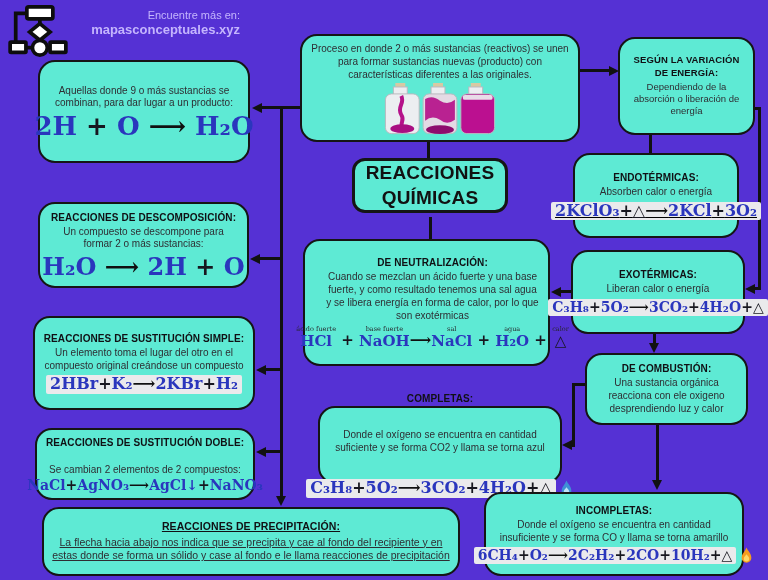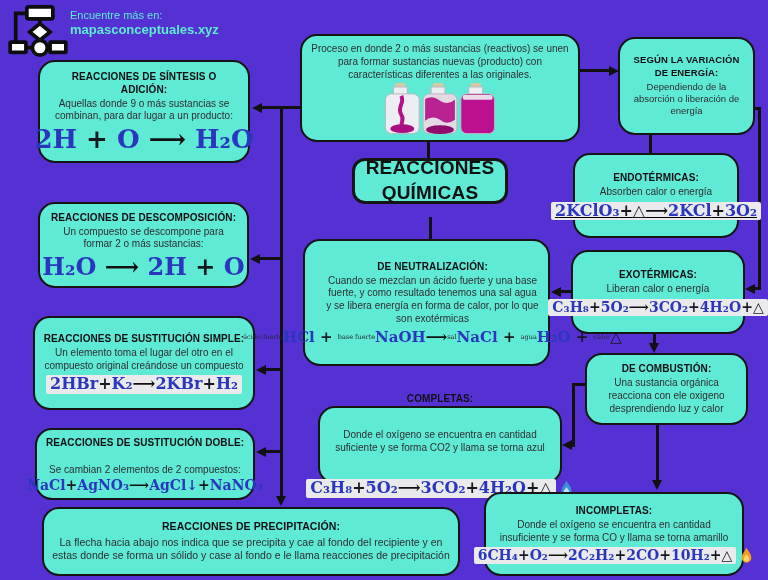--- a/index.html
+++ b/index.html
@@ -10,41 +10,41 @@
   
   .box{
     position:absolute;background:#5eead4;border:2.5px solid #151515;border-radius:17px;
     display:flex;flex-direction:column;align-items:center;justify-content:center;
     padding:5px 8px;box-sizing:border-box;text-align:center;z-index:2;
   }
   .box-title{font-size:10px;font-weight:bold;color:#101014;margin:0;line-height:1.3;letter-spacing:.1px;}
   .box-text{font-size:10px;color:#2e2e33;margin:2px 0 0;line-height:1.28;}
   .title-box{border-width:3px;border-radius:13px;}
   .main-title{font-size:19px;font-weight:bold;color:#111;margin:0;line-height:1.3;letter-spacing:.2px;}
-  .precip .box-title,.precip .box-text{font-size:10.5px;}
+  .precip .box-title,.precip .box-text{font-size:10.5px;text-decoration:underline;}
   
   .equation{
     display:flex;align-items:flex-end;justify-content:center;margin-top:3px;
     font-family:"DejaVu Serif","DejaVu Sans",serif;font-weight:bold;white-space:pre;line-height:1.05;
   }
   .eq-hl{background:#eaeaec;padding:1px 4px;border-radius:2px;}
   .tok-f{color:#2a36bd;}
   .tok-o{color:#17171f;}
   .tok-a{color:#101010;}
-  .tok-lblwrap{display:inline-flex;flex-direction:row;align-items:center;line-height:1;}
+  .tok-lblwrap{display:inline-flex;flex-direction:column;align-items:center;line-height:1;}
   .tok-lbl{font-size:6.5px;font-weight:normal;color:#26262c;white-space:nowrap;margin-bottom:1px;}
   .eq-row{display:flex;align-items:center;justify-content:center;gap:3px;}
   
   .hline{position:absolute;height:3px;background:#111;z-index:1;}
   .vline{position:absolute;width:3px;background:#111;z-index:1;}
   .arrow-left{position:absolute;width:0;height:0;border-top:5px solid transparent;border-bottom:5px solid transparent;border-right:10px solid #111;z-index:1;}
   .arrow-right{position:absolute;width:0;height:0;border-top:5px solid transparent;border-bottom:5px solid transparent;border-left:10px solid #111;z-index:1;}
   .arrow-down{position:absolute;width:0;height:0;border-left:5px solid transparent;border-right:5px solid transparent;border-top:10px solid #111;z-index:1;}
   
-  .brand{position:absolute;left:70px;top:9px;width:170px;text-align:left;color:#5eead4;z-index:2;}
+  .brand{position:absolute;left:70px;top:9px;width:170px;text-align:right;color:#c4b5fd;z-index:2;}
   .brand-line1{font-size:11px;margin:0;}
   .brand-line2{font-size:13px;font-weight:bold;margin:1px 0 0;}
   .logo{position:absolute;left:8px;top:5px;z-index:2;}
 </style>
 </head>
 <body>
 
 <div class="canvas">
 
   <svg class="logo" width="60" height="52" viewBox="0 0 64 56">
@@ -83,21 +83,20 @@
       <rect x="82" y="12" width="30" height="5" rx="2" fill="#e9dce8"></rect>
     </svg>
   </section>
 
   <section class="box" style="left:618px;top:37px;width:137px;height:98px;">
     <h2 class="box-title" style="font-size:9.5px;">SEGÚN LA VARIACIÓN DE ENERGÍA:</h2>
     <p class="box-text" style="font-size:9.5px;">Dependiendo de la absorción o liberación de energía</p>
   </section>
 
   <section class="box" style="left:38px;top:60px;width:212px;height:103px;">
-    <h2 class="box-title">REACCIONES DE SÍNTESIS O ADICIÓN:</h2>
     <p class="box-text">Aquellas donde 9 o más sustancias se combinan, para dar lugar a un producto:</p>
     <div class="equation" style="font-size:26px;"><span class="tok-f">2H</span><span class="tok-o"> + </span><span class="tok-f">O</span><span class="tok-a"> ⟶ </span><span class="tok-f">H₂O</span></div>
   </section>
 
   <section class="box" style="left:38px;top:202px;width:211px;height:86px;">
     <h2 class="box-title">REACCIONES DE DESCOMPOSICIÓN:</h2>
     <p class="box-text">Un compuesto se descompone para formar 2 o más sustancias:</p>
     <div class="equation" style="font-size:24px;"><span class="tok-f">H₂O</span><span class="tok-a"> ⟶ </span><span class="tok-f">2H</span><span class="tok-o"> + </span><span class="tok-f">O</span></div>
   </section>
 
@@ -111,21 +110,21 @@
     <h2 class="box-title">REACCIONES DE SUSTITUCIÓN DOBLE:</h2>
     <p class="box-text" style="margin-top:15px;">Se cambian 2 elementos de 2 compuestos:</p>
     <div class="equation" style="font-size:14px;margin-top:1px;"><span class="tok-f">NaCl</span><span class="tok-o">+</span><span class="tok-f">AgNO₃</span><span class="tok-a">⟶</span><span class="tok-f">AgCl↓</span><span class="tok-o">+</span><span class="tok-f">NaNO₃</span></div>
   </section>
 
   <section class="box precip" style="left:42px;top:507px;width:418px;height:69px;">
     <h2 class="box-title">REACCIONES DE PRECIPITACIÓN:</h2>
     <p class="box-text">La flecha hacia abajo nos indica que se precipita y cae al fondo del recipiente y en estas donde se forma un sólido y case al fondo e le llama reacciones de precipitación</p>
   </section>
 
-  <section class="box title-box" style="left:352px;top:158px;width:156px;height:46px;">
+  <section class="box title-box" style="left:352px;top:158px;width:156px;height:55px;">
     <h1 class="main-title">REACCIONES QUÍMICAS</h1>
   </section>
 
   <section class="box" style="left:303px;top:239px;width:247px;height:127px;padding-left:20px;">
     <h2 class="box-title">DE NEUTRALIZACIÓN:</h2>
     <p class="box-text">Cuando se mezclan un ácido fuerte y una base fuerte, y como resultado tenemos una sal agua y se libera energía en forma de calor, por lo que son exotérmicas</p>
     <div class="equation" style="font-size:15px;margin-top:4px;"><span class="tok-lblwrap"><span class="tok-lbl">ácido fuerte</span><span class="tok-f">HCl</span></span><span class="tok-o"> + </span><span class="tok-lblwrap"><span class="tok-lbl">base fuerte</span><span class="tok-f">NaOH</span></span><span class="tok-a">⟶</span><span class="tok-lblwrap"><span class="tok-lbl">sal</span><span class="tok-f">NaCl</span></span><span class="tok-o"> + </span><span class="tok-lblwrap"><span class="tok-lbl">agua</span><span class="tok-f">H₂O</span></span><span class="tok-o"> + </span><span class="tok-lblwrap"><span class="tok-lbl">calor</span><span class="tok-o">△</span></span></div>
   </section>
 
   <section class="box" style="left:573px;top:153px;width:166px;height:85px;">

